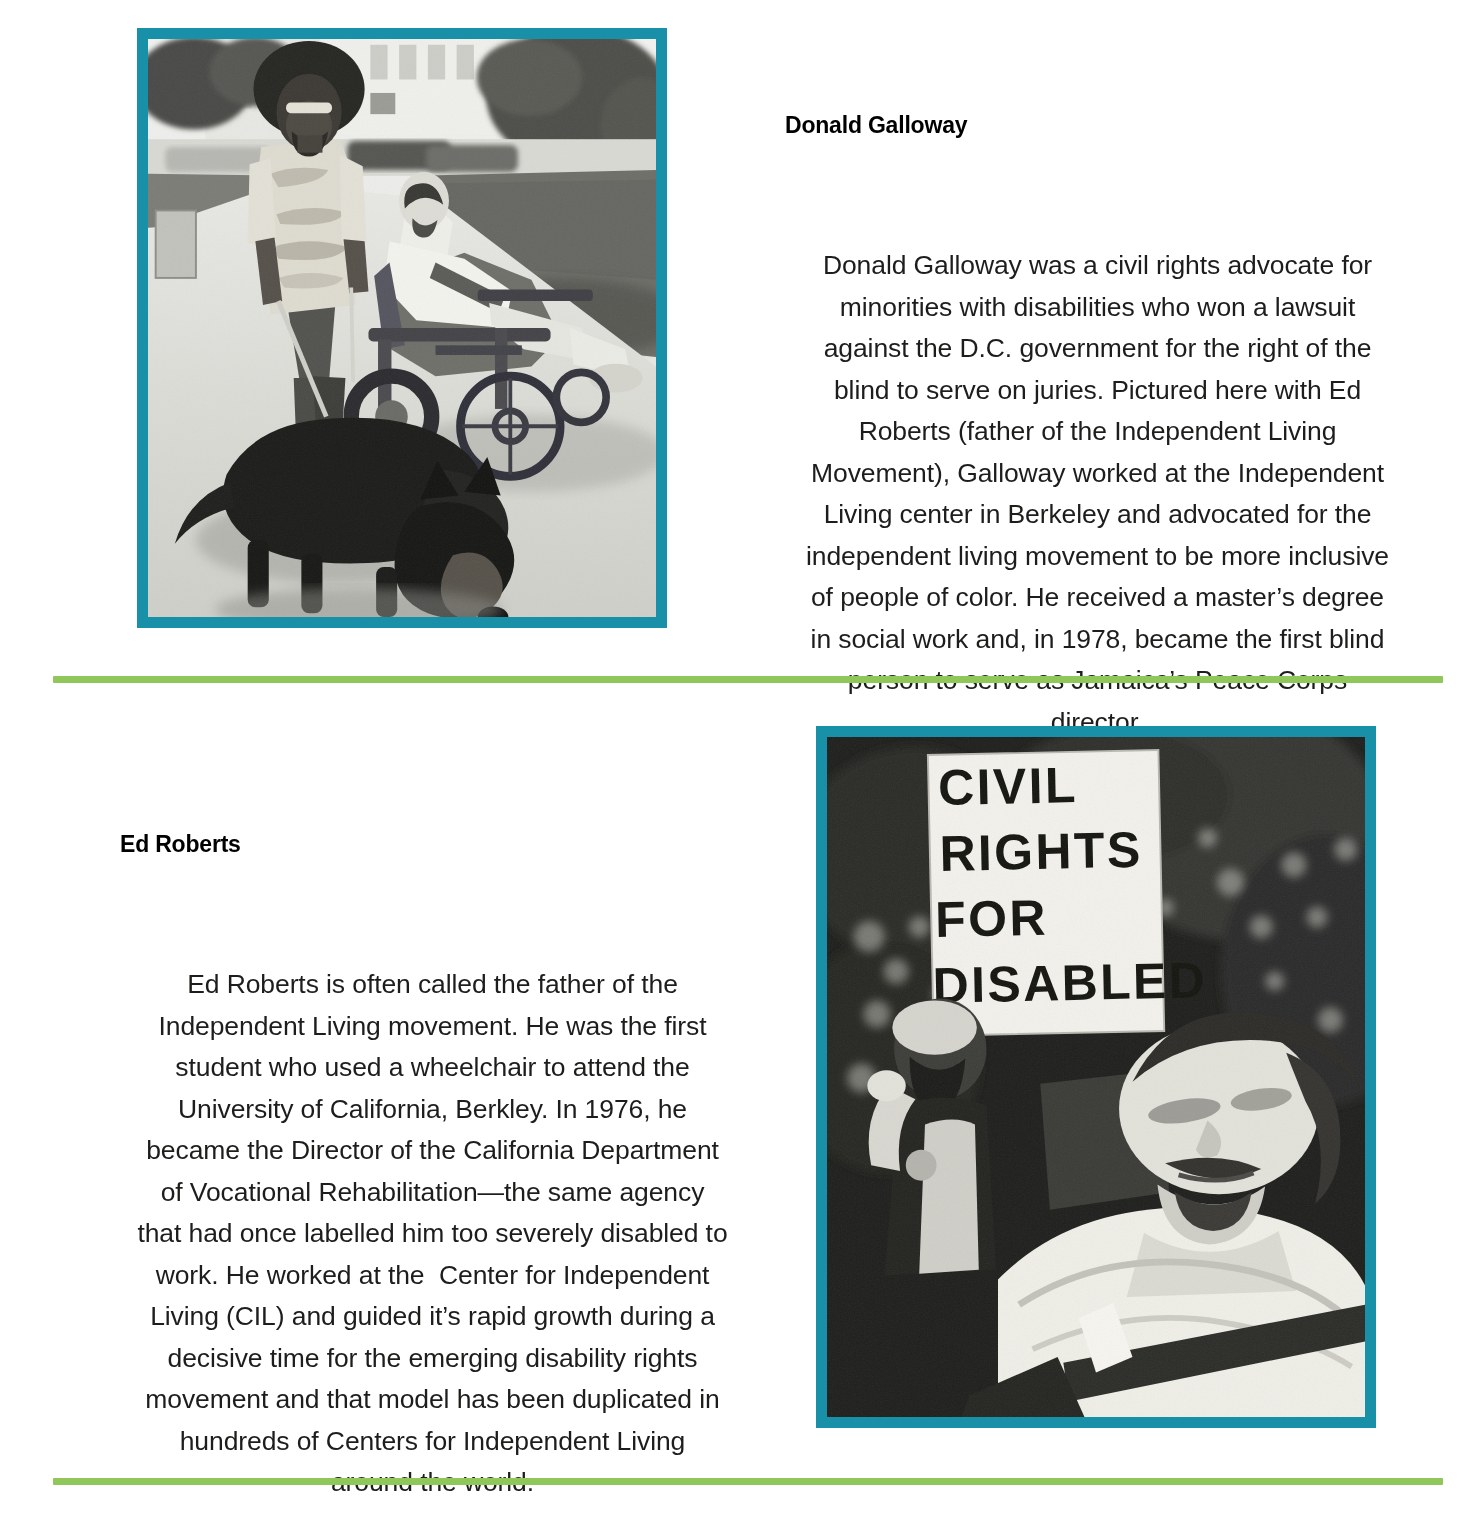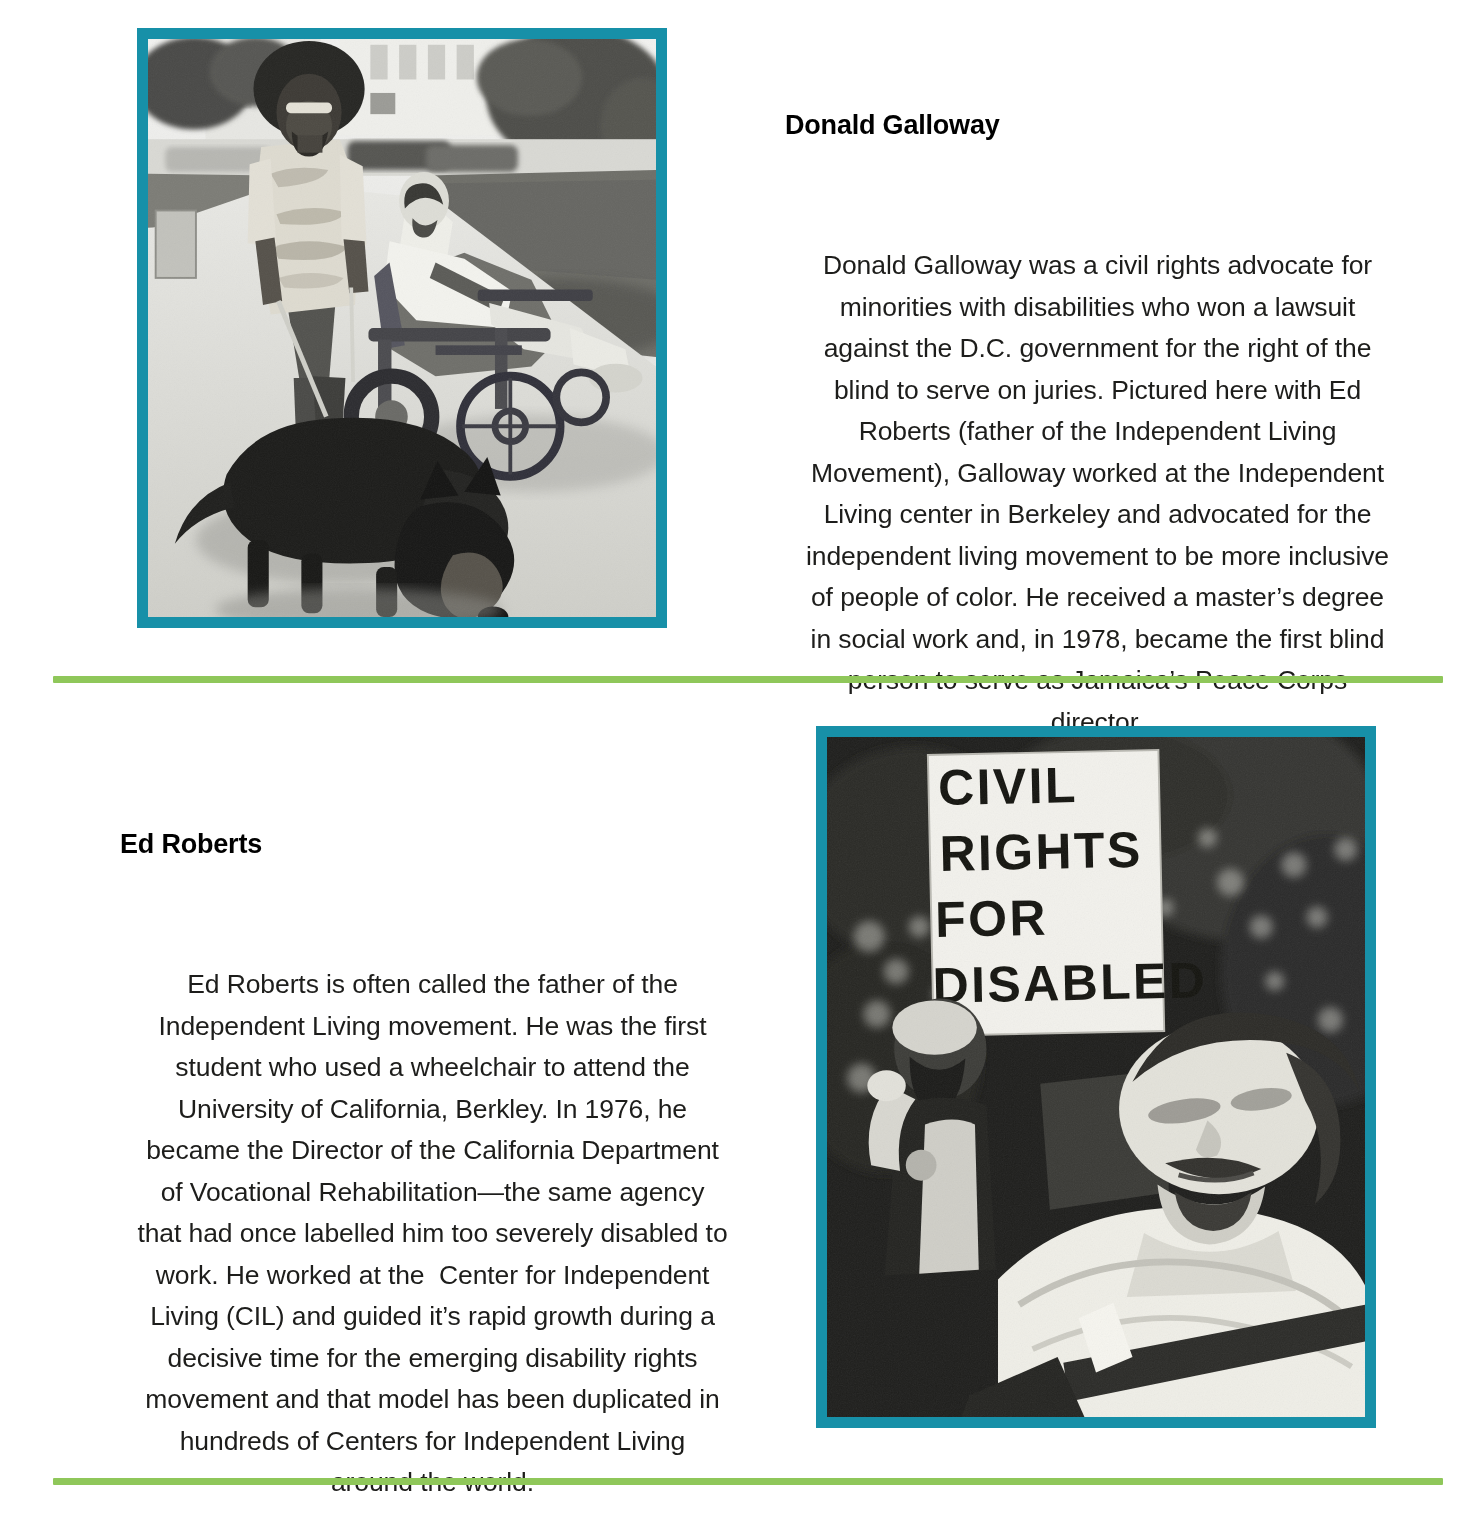--- a/index.html
+++ b/index.html
@@ -65,21 +65,21 @@
   .bio-text {
     position: absolute;
     font-size: 26.5px;
     line-height: 41.5px;
     color: #1d1d1b;
     letter-spacing: -0.1px;
     white-space: pre-wrap;
   }
 
   .bio-heading {
-    font-size: 27px;
+    font-size: 23px;
     font-weight: bold;
     line-height: 41px;
     color: #000000;
     margin: 0 0 0 0;
     letter-spacing: -0.2px;
   }
 
   .bio-body { margin: 16px; text-align: center; }
 
   .bio-galloway {

